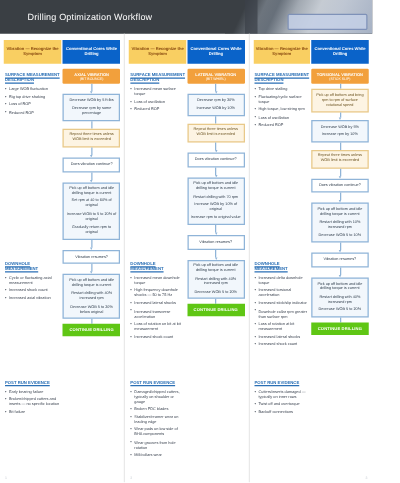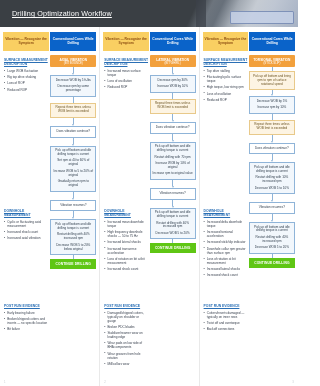--- a/index.html
+++ b/index.html
@@ -10,24 +10,23 @@
     overflow: hidden;
   }
   #page { position: relative; width: 298px; height: 386px; background:#fff; }
 
   
   .header {
     position: relative; height: 27px; width: 298px;
     background: #3a3f44; overflow: hidden;
   }
   .header-title {
-    position: absolute; left: 12px; top: 9px;
+    position: absolute; left: 22px; top: 9px;
     font-size: 7.2px; color: #ffffff; letter-spacing: .15px;
     white-space: nowrap;
-    text-decoration: underline;
   }
   .header-art {
     position: absolute; right: 0; top: 0; width: 118px; height: 27px;
     background:
       linear-gradient(115deg, rgba(58,63,68,1) 0%, rgba(58,63,68,.85) 14%,
                       rgba(150,160,172,.55) 26%, rgba(118,128,140,.75) 34%,
                       rgba(196,204,214,.75) 46%, rgba(222,228,236,.85) 60%,
                       rgba(205,213,226,.9) 74%, rgba(178,190,210,.9) 100%);
   }
   .header-art:after {

